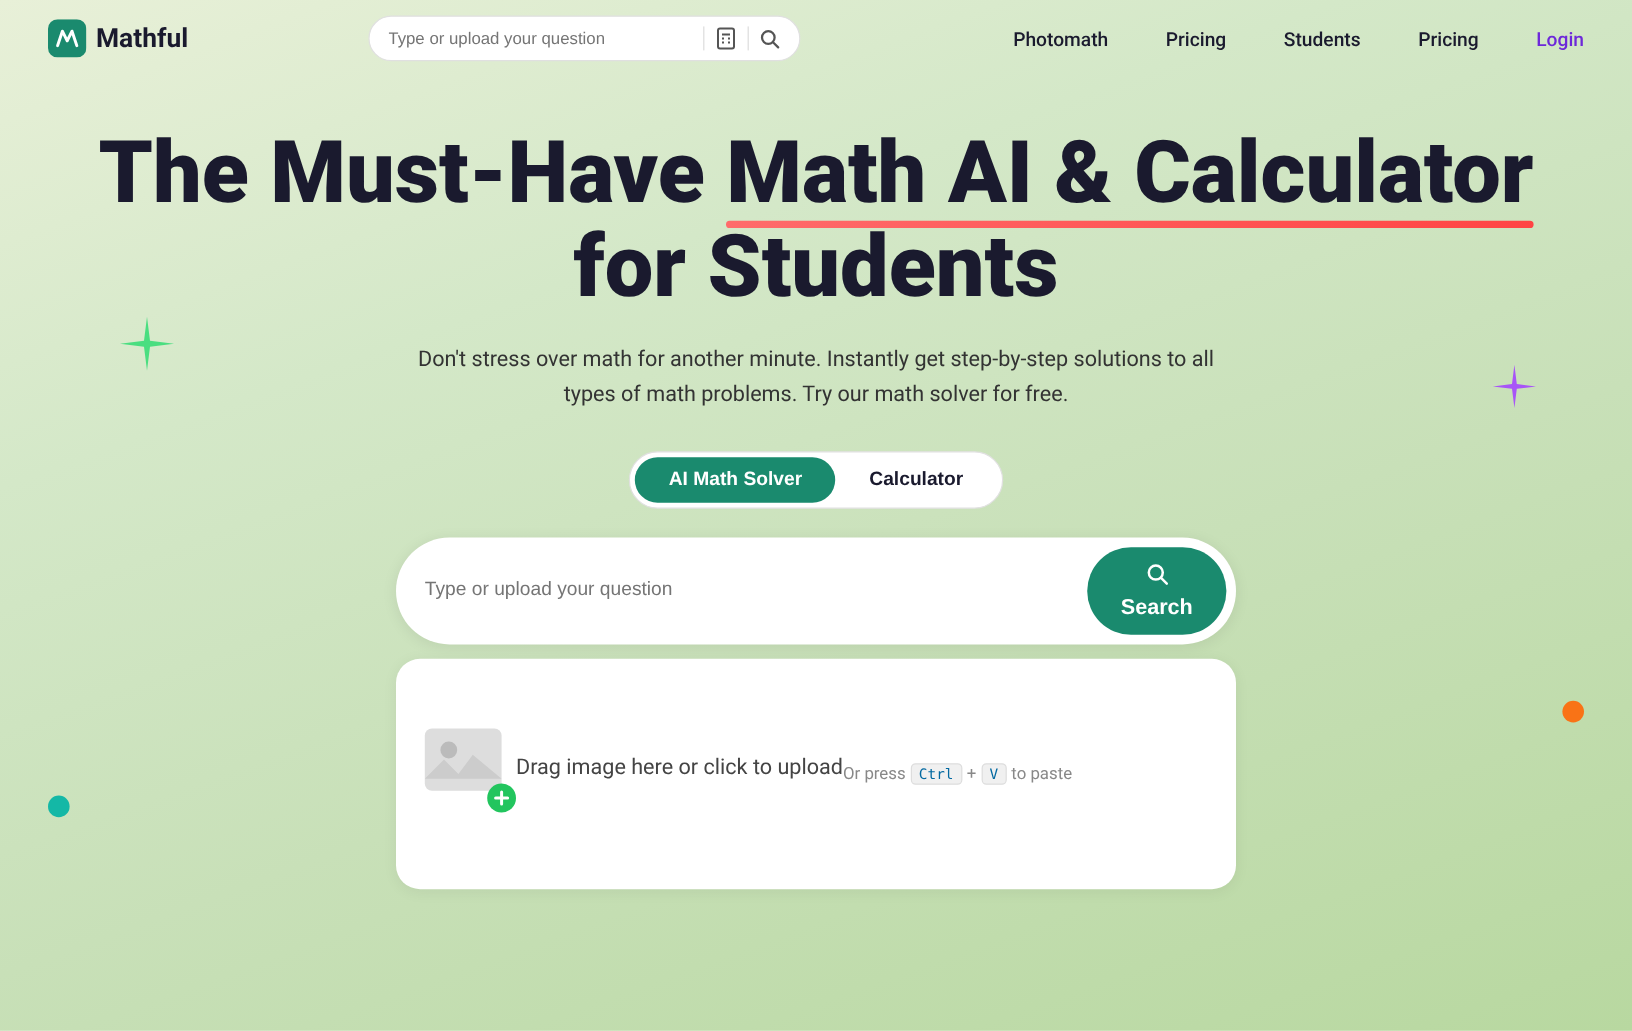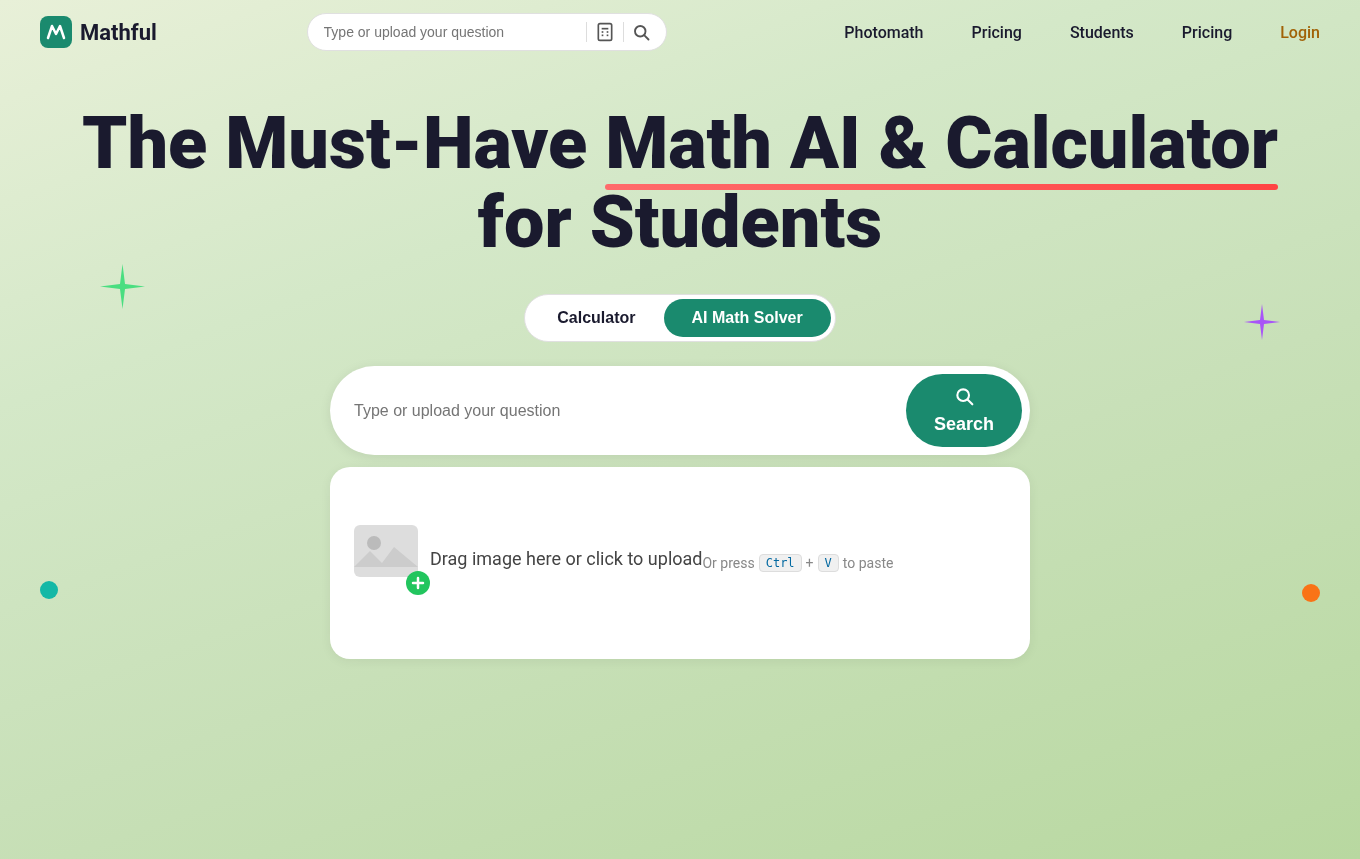--- a/index.html
+++ b/index.html
@@ -67,21 +67,21 @@
     .nav-link {
       font-size: 16px;
       font-weight: 500;
       color: #1a1a2e;
       text-decoration: none;
       cursor: pointer;
     }
     .nav-login {
       font-size: 16px;
       font-weight: 500;
-      color: #a16207;
+      color: #6d28d9;
       text-decoration: none;
       cursor: pointer;
     }
 
     
     .hero {
       display: flex;
       flex-direction: column;
       align-items: center;
       padding: 40px 20px 0;
@@ -329,24 +329,25 @@
       <path d="M18 0 L20 16 L36 18 L20 20 L18 36 L16 20 L0 18 L16 16 Z"></path>
     </svg>
   </div>
 
   <h1 class="hero-title">
     <span>The Must-Have </span><span class="highlight">Math AI &amp; Calculator</span>
     <br>
     <span>for Students</span>
   </h1>
 
+  <p class="hero-subtitle">Don't stress over math for another minute. Instantly get step-by-step solutions to all types of math problems. Try our math solver for free.</p>
 
   <div class="tab-group">
+    <button class="tab-btn active">AI Math Solver</button>
     <button class="tab-btn inactive">Calculator</button>
-    <button class="tab-btn active">AI Math Solver</button>
   </div>
 
   <div class="search-bar-wrapper">
     <div class="search-bar">
       <input type="text" placeholder="Type or upload your question" style="">
       <button class="search-btn">
         <svg width="20" height="20" viewBox="0 0 24 24" fill="none" stroke="white" stroke-width="2.5" stroke-linecap="round">
           <circle cx="11" cy="11" r="7"></circle>
           <line x1="16.5" y1="16.5" x2="22" y2="22"></line>
         </svg>

